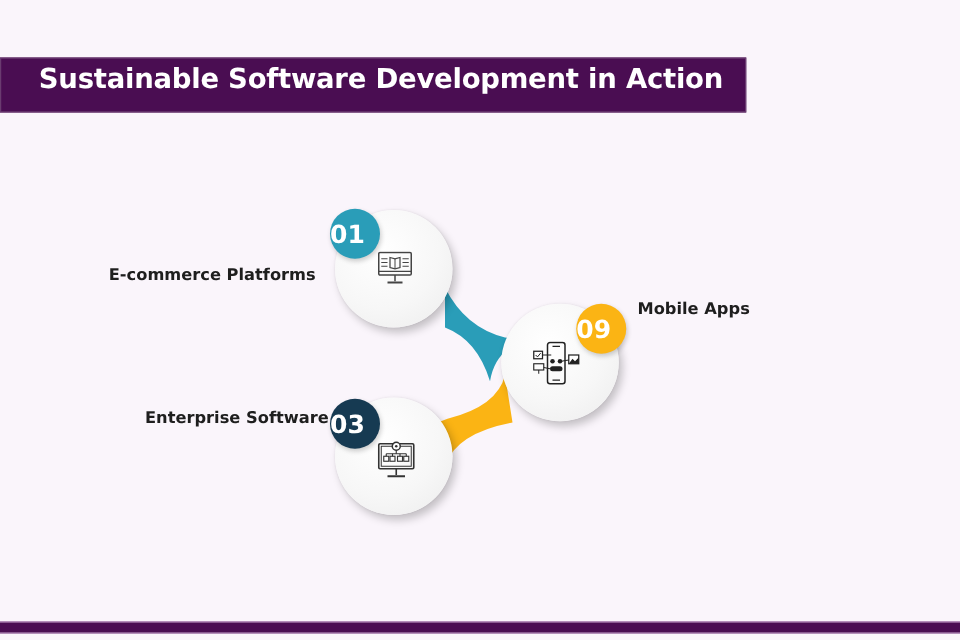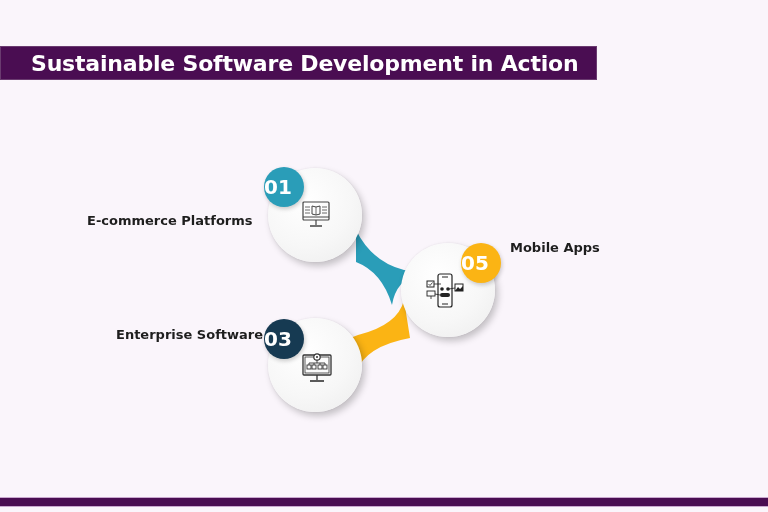--- a/index.html
+++ b/index.html
@@ -2,21 +2,21 @@
 <html><head>
 <meta charset="utf-8">
 <style>
   html, body { margin:0; padding:0; }
   body {
     width:768px; height:512px; position:relative; overflow:hidden;
     background:#faf5fb;
     font-family:"DejaVu Sans", sans-serif;
   }
   .title-bar {
-    position:absolute; left:0; top:46px; width:597px; height:34px;
+    position:absolute; left:0; top:46px; width:597px; height:44px;
     background:#4a0d52;
     border:1px solid #6a3b70;
     box-sizing:border-box;
   }
   .title-text {
     position:absolute; left:30px; top:4px;
     color:#ffffff; font-weight:bold; font-size:22px; letter-spacing:-0.2px;
     white-space:nowrap;
   }
   .bottom-bar {
@@ -88,21 +88,21 @@
     <rect x="30" y="11" width="8" height="7" fill="#fff" stroke="#222" stroke-width="1"></rect>
     <path d="M30,18 L33,14 L35,16 L38,13 L38,18 Z" fill="#222"></path>
     <line x1="24" y1="16" x2="30" y2="15" stroke="#222" stroke-width="0.8"></line>
     <rect x="15" y="20" width="10" height="4" rx="2" fill="#222"></rect>
     <rect x="2" y="18" width="8" height="5" fill="none" stroke="#222" stroke-width="0.9"></rect>
     <line x1="6" y1="23" x2="6" y2="26" stroke="#222" stroke-width="0.8"></line>
     <line x1="10" y1="21" x2="15" y2="22" stroke="#222" stroke-width="0.8"></line>
   </svg>
 </div>
 <div class="badge" style="left: 461px; top: 243px; background: rgb(251, 180, 20);">
-  <span>05</span>
+  <span>09</span>
 </div>
 <div class="label" style="left:510px; top:240px;">Mobile Apps</div>
 
 <div class="circle" style="left:268px; top:318px;">
   <svg class="icon" style="left:34px; top:33px;" width="30" height="34" viewBox="0 0 30 34">
     <rect x="1" y="4" width="28" height="20" rx="1" fill="none" stroke="#333" stroke-width="1.3"></rect>
     <rect x="3" y="6" width="24" height="16" fill="none" stroke="#333" stroke-width="0.8"></rect>
     <circle cx="15" cy="6" r="3.2" fill="#fff" stroke="#333" stroke-width="1.2"></circle>
     <circle cx="15" cy="6" r="1" fill="#333"></circle>
     <line x1="15" y1="9" x2="15" y2="12" stroke="#333" stroke-width="0.9"></line>

